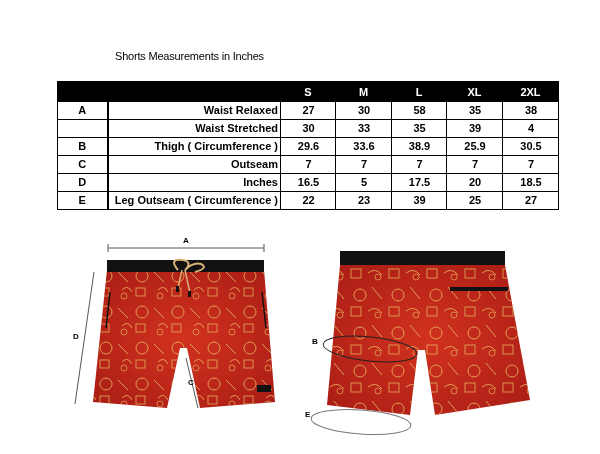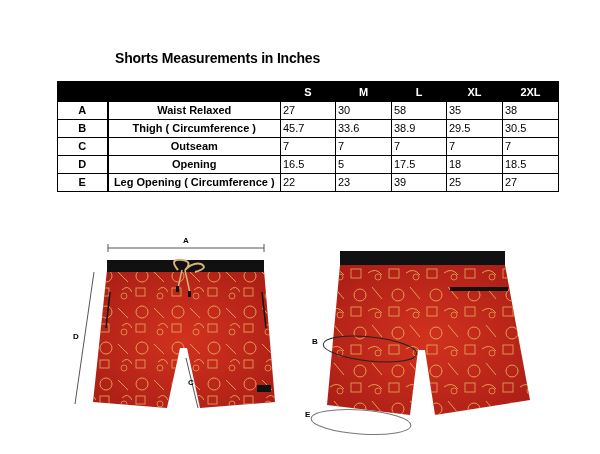--- a/index.html
+++ b/index.html
@@ -1,24 +1,24 @@
 <!DOCTYPE html>
 <html><head>
 <meta charset="utf-8">
 <style>
   html, body { margin: 0; padding: 0; background: #ffffff; }
   body { width: 600px; height: 454px; position: relative; overflow: hidden;
          font-family: "Liberation Sans", "DejaVu Sans", sans-serif; color: #000; }
-  .title { position: absolute; left: 115px; top: 50px; font-size: 14px; font-weight: bold; letter-spacing: -0.2px; }
+  .title { position: absolute; left: 115px; top: 50px; font-size: 11px; font-weight: normal; letter-spacing: -0.2px; }
   table.size-table { position: absolute; left: 57px; top: 81px; width: 501px; border-collapse: collapse; table-layout: fixed; font-size: 11px; font-weight: bold; }
   table.size-table th { background: #000; color: #fff; height: 19px; padding: 0; font-size: 11px; text-align: center; border: 1px solid #000; }
   table.size-table td { border: 1px solid #000; height: 17px; padding: 0 2px; line-height: 15px; }
   table.size-table td.letter { text-align: center; }
-  table.size-table td.label { border-left: 2px solid #000; text-align: center; padding-left: 2px; }
-  table.size-table td.num { text-align: left; font-weight: normal; padding-right: 1px; }
+  table.size-table td.label { border-left: 2px solid #000; text-align: right; padding-left: 2px; }
+  table.size-table td.num { text-align: center; font-weight: bold; padding-right: 1px; }
 
   .garment { position: absolute; }
   .dim-label { position: absolute; font-size: 8px; font-weight: bold; }
 </style>
 </head>
 <body>
 
 <div class="title">Shorts Measurements in Inches</div>
 
 <table class="size-table">
@@ -46,49 +46,58 @@
     <tr>
       <td class="letter">A</td>
       <td class="label">Waist Relaxed</td>
       <td class="num">27</td>
       <td class="num">30</td>
       <td class="num">58</td>
       <td class="num">35</td>
       <td class="num">38</td>
     </tr>
     <tr>
+      <td class="letter"></td>
+      <td class="label">Waist Stretched</td>
+      <td class="num">30</td>
+      <td class="num">33</td>
+      <td class="num">35</td>
+      <td class="num">39</td>
+      <td class="num">4</td>
+    </tr>
+    <tr>
       <td class="letter">B</td>
       <td class="label">Thigh ( Circumference )</td>
-      <td class="num">45.7</td>
+      <td class="num">29.6</td>
       <td class="num">33.6</td>
       <td class="num">38.9</td>
-      <td class="num">29.5</td>
+      <td class="num">25.9</td>
       <td class="num">30.5</td>
     </tr>
     <tr>
       <td class="letter">C</td>
       <td class="label">Outseam</td>
       <td class="num">7</td>
       <td class="num">7</td>
       <td class="num">7</td>
       <td class="num">7</td>
       <td class="num">7</td>
     </tr>
     <tr>
       <td class="letter">D</td>
-      <td class="label">Opening</td>
+      <td class="label">Inches</td>
       <td class="num">16.5</td>
       <td class="num">5</td>
       <td class="num">17.5</td>
-      <td class="num">18</td>
+      <td class="num">20</td>
       <td class="num">18.5</td>
     </tr>
     <tr>
       <td class="letter">E</td>
-      <td class="label">Leg Opening ( Circumference )</td>
+      <td class="label">Leg Outseam ( Circumference )</td>
       <td class="num">22</td>
       <td class="num">23</td>
       <td class="num">39</td>
       <td class="num">25</td>
       <td class="num">27</td>
     </tr>
   </tbody>
 </table>
 
 <svg class="garment" style="left:60px; top:230px;" width="250" height="190" viewBox="0 0 250 190">

